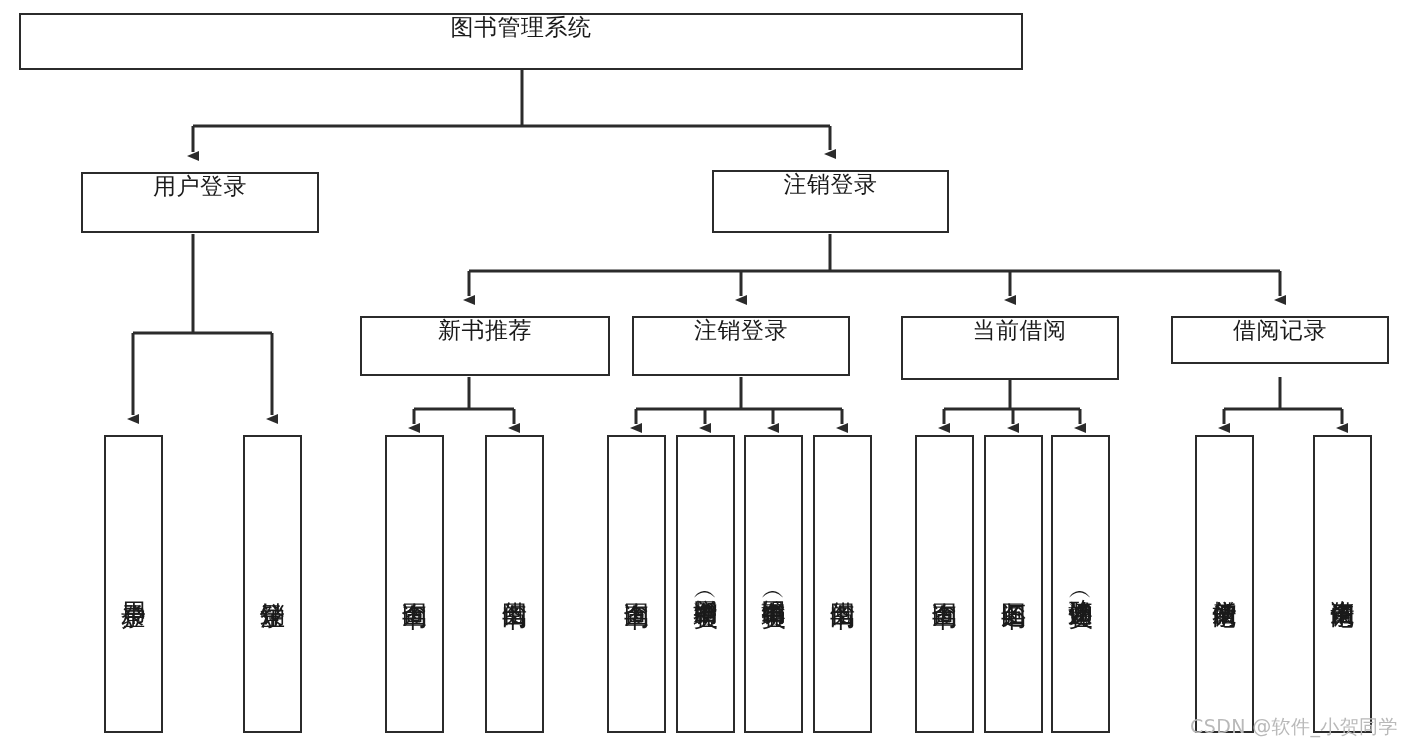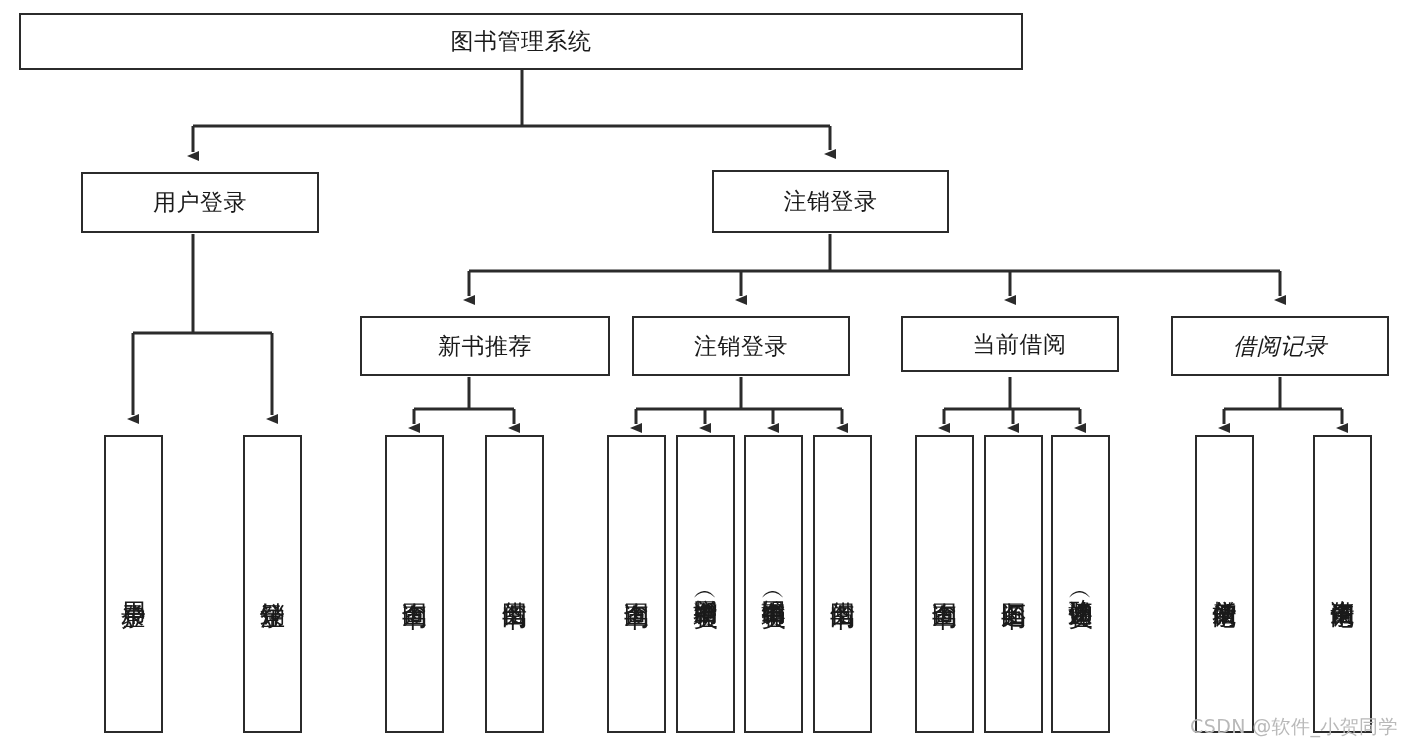--- a/index.html
+++ b/index.html
@@ -23,21 +23,20 @@
     top: 0;
     width: 1405px;
     height: 747px;
   }
   .node-box {
     position: absolute;
     box-sizing: border-box;
     background: #ffffff;
     border: 2px solid #2b2b2b;
     display: flex;
-    align-items: center;
     justify-content: center;
     overflow: hidden;
   }
   .node-label {
     color: #1a1a1a;
     line-height: 1.08;
     text-align: center;
     white-space: nowrap;
   }
   .h-label {
@@ -131,25 +130,25 @@
   </div>
 
   <div class="node-box" style="left:360px; top:316px; width:250px; height:60px;">
     <span class="node-label h-label">新书推荐</span>
   </div>
 
   <div class="node-box" style="left:632px; top:316px; width:218px; height:60px;">
     <span class="node-label h-label">注销登录</span>
   </div>
 
-  <div class="node-box" style="left:901px; top:316px; width:218px; height:56px;padding-left:19px;">
+  <div class="node-box" style="left:901px; top:316px; width:218px; height:64px;padding-left:19px;">
     <span class="node-label h-label">当前借阅</span>
   </div>
 
-  <div class="node-box" style="left:1171px; top:316px; width:218px; height:60px;font-style:italic;">
+  <div class="node-box" style="left:1171px; top:316px; width:218px; height:48px;">
     <span class="node-label h-label">借阅记录</span>
   </div>
 
   <div class="node-box" style="left:104px; top:435px; width:59px; height:298px;">
     <span class="node-label v-label">用户登录</span>
   </div>
 
   <div class="node-box" style="left:243px; top:435px; width:59px; height:298px;">
     <span class="node-label v-label">注销登录</span>
   </div>

